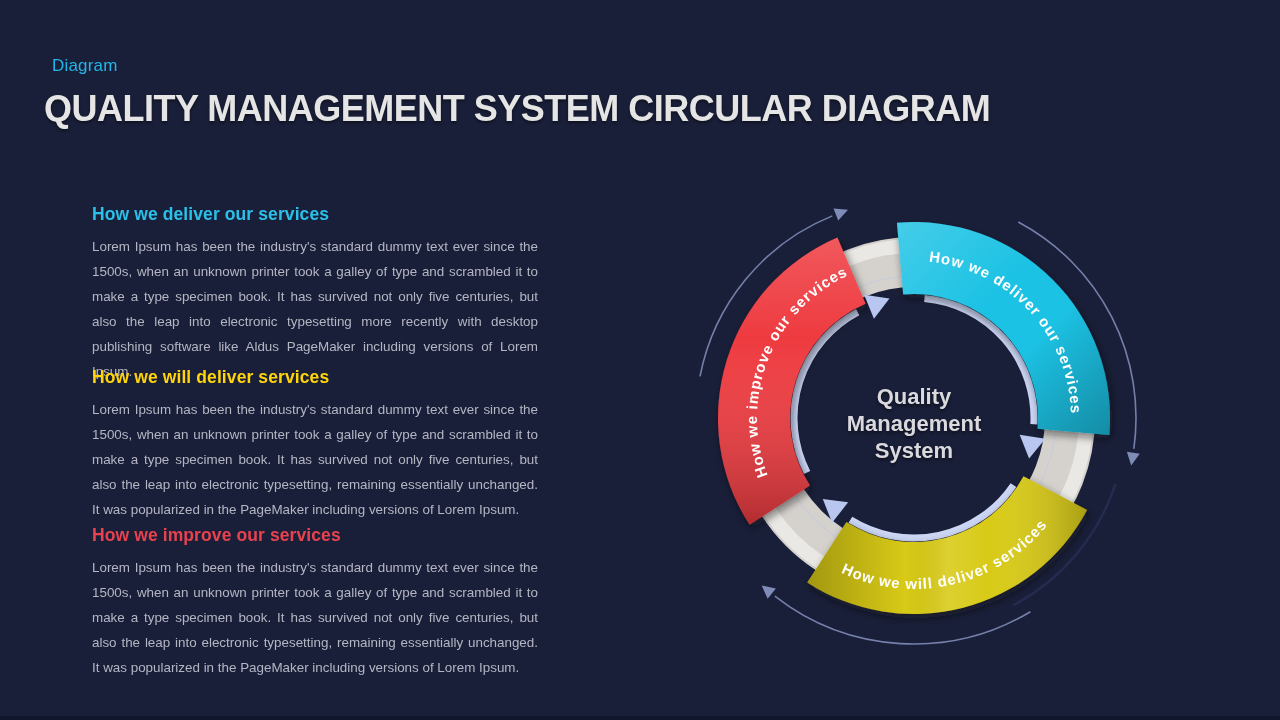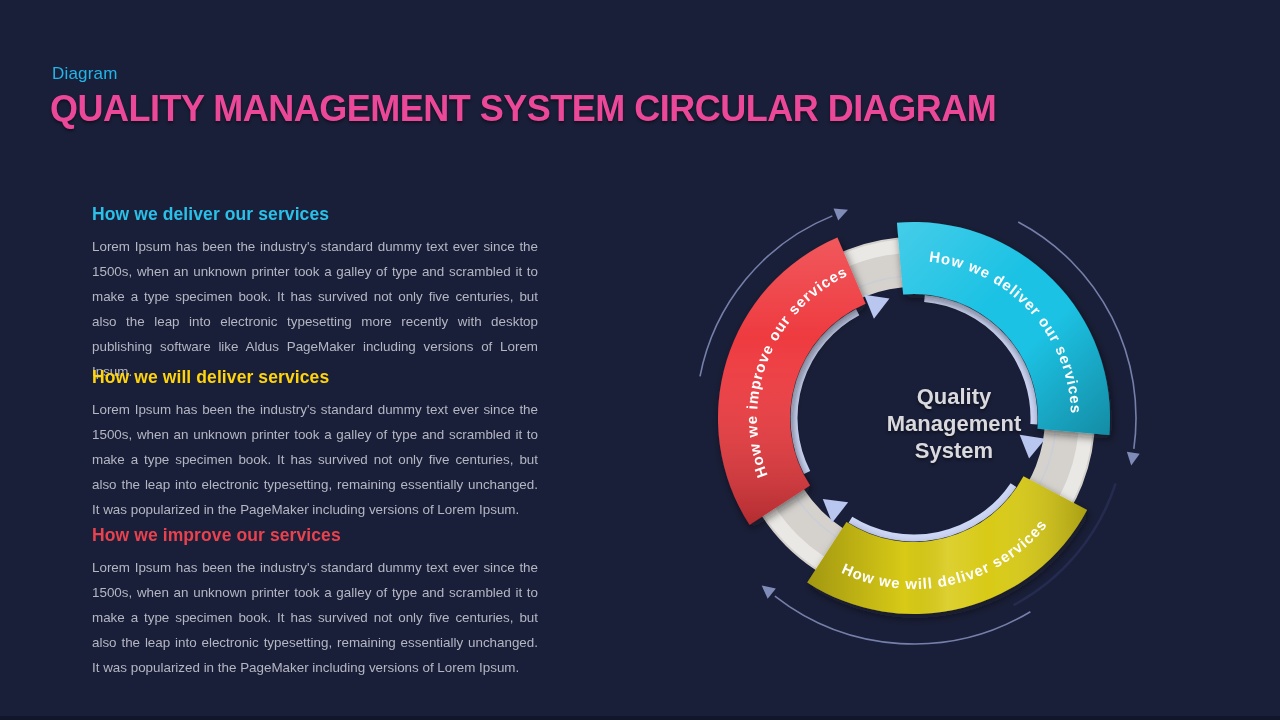--- a/index.html
+++ b/index.html
@@ -3,46 +3,45 @@
 <meta charset="utf-8">
 <style>
   html,body{margin:0;padding:0;}
   body{
     width:1280px;height:720px;overflow:hidden;position:relative;
     background:#1a1f39;
     font-family:"Liberation Sans",sans-serif;
   }
   .abs{position:absolute;}
   .kicker{
-    left:52px;top:64px;
+    left:52px;top:56px;
     font-size:17px;color:#22b5e8;letter-spacing:.2px;
   }
   .page-title{
-    left:50px;top:88px;width:1100px;
-    font-size:36px;font-weight:700;color:#ec4899;letter-spacing:-.5px;
+    left:44px;top:88px;width:1100px;
+    font-size:36px;font-weight:700;color:#e5e5e5;letter-spacing:-.5px;
     text-shadow:0 2px 3px rgba(0,0,0,.45);
     margin:0;
   }
   .section{left:92px;width:446px;}
   .section h2{
     margin:0 0 9px 0;font-size:17.5px;font-weight:700;letter-spacing:.1px;
   }
   .section p{
     margin:0;font-size:13.4px;line-height:25px;color:#b4b6c3;
     text-align:justify;
   }
   .sec-1{top:204px;}
   .sec-2{top:367px;}
   .sec-3{top:525px;}
   .center-label{
     left:799px;top:383px;width:230px;
     text-align:center;font-size:22px;font-weight:700;line-height:27px;
     color:#d9d9de;white-space:pre-line;
     text-shadow:0 2px 3px rgba(0,0,0,.5);
-    padding-left:40px;
   }
   #qms-svg{position:absolute;left:690px;top:190px;width:470px;height:470px;}
   .bottom-edge{left:0;bottom:0;width:1280px;height:4px;background:#12162a;}
 </style>
 </head>
 <body>
 
 <div class="abs kicker">Diagram</div>
 <h1 class="abs page-title">QUALITY MANAGEMENT SYSTEM CIRCULAR DIAGRAM</h1>
 

